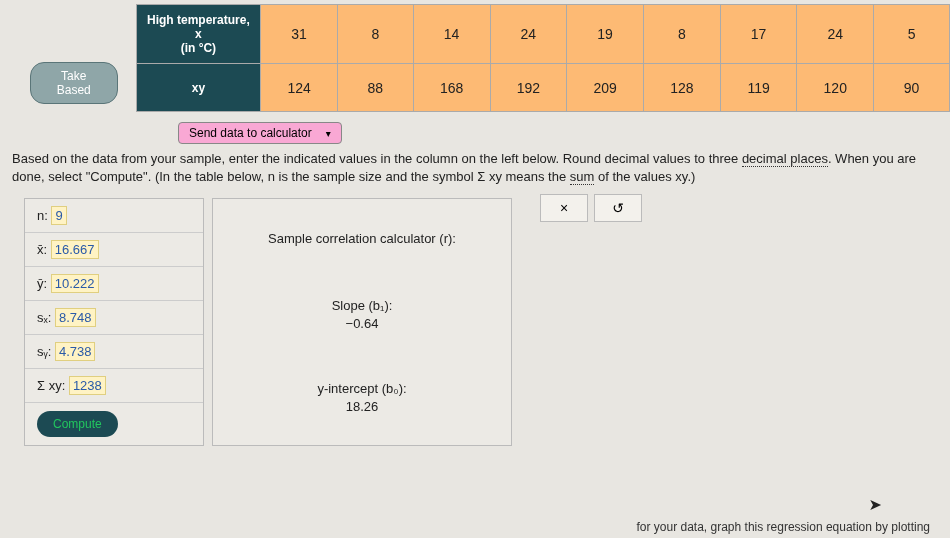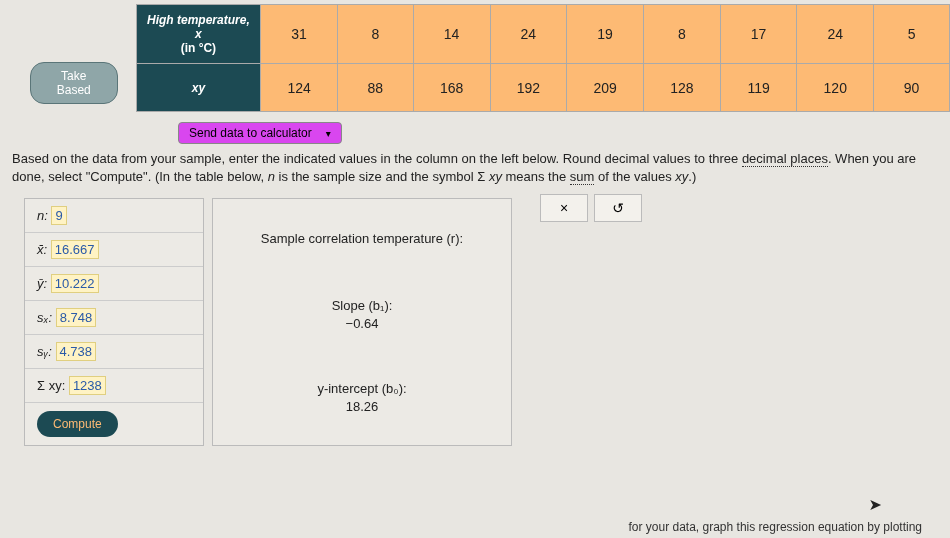--- a/index.html
+++ b/index.html
@@ -7,45 +7,45 @@
 
 .top-area { display: flex; align-items: flex-start; padding: 2px 0 0 30px; }
 .take-sample { background: #8fa6a8; border: 1px solid #5a7578; color: #fff; border-radius: 14px; padding: 6px 14px; font-size: 12px; margin-top: 60px; margin-right: 18px; cursor: pointer; }
 
 table.data { border-collapse: collapse; margin-top: 2px; }
 table.data th, table.data td { border: 1px solid #aaa; text-align: center; vertical-align: middle; }
 table.data th { background: #1c4a53; color: #fff; font-weight: bold; padding: 8px 6px; width: 130px; font-size: 12px; }
 table.data td { background: #fdba74; width: 84px; height: 48px; font-size: 14px; }
 
 .send-row { margin: 10px 0 6px 178px; }
-.send-btn { background: #d946ef; border: 1px solid #888; border-radius: 4px; padding: 3px 10px; font-size: 12px; cursor: pointer; display: inline-flex; align-items: center; gap: 14px; }
+.send-btn { background: #f9a8d4; border: 1px solid #888; border-radius: 4px; padding: 3px 10px; font-size: 12px; cursor: pointer; display: inline-flex; align-items: center; gap: 14px; }
 .chev { font-size: 10px; }
 
 .instructions { padding: 0 24px 8px 12px; line-height: 1.4; font-size: 13px; }
 .dotted { border-bottom: 1px dotted #333; }
 
 .lower { display: flex; padding: 4px 24px 0 24px; gap: 8px; position: relative; }
 
 .stats-box { border: 1px solid #bbb; background: #eceae5; width: 180px; }
 .stats-box .row { border-bottom: 1px solid #ccc; padding: 9px 12px; font-size: 13px; }
 .stats-box .row:last-child { border-bottom: none; padding: 8px 12px; }
 .hl { background: #fff3c4; border: 1px solid #e0cf80; padding: 1px 3px; color: #2a5aa8; font-weight: 500; }
-.compute { background: #1c4a53; color: #fdba74; border: none; border-radius: 14px; padding: 6px 16px; font-size: 12px; cursor: pointer; }
+.compute { background: #1c4a53; color: #22c55e; border: none; border-radius: 14px; padding: 6px 16px; font-size: 12px; cursor: pointer; }
 
 .results { border: 1px solid #bbb; background: #eceae5; width: 300px; padding: 16px 10px; text-align: center; display: flex; flex-direction: column; justify-content: space-around; gap: 18px; font-size: 13px; }
 .results .block .label { margin-bottom: 3px; }
 .results .block .val { }
 
 .toolbar { position: absolute; top: 0; left: 540px; display: flex; gap: 6px; }
 .toolbar button { width: 48px; height: 28px; background: #f3f1ec; border: 1px solid #bbb; font-size: 14px; cursor: pointer; }
 
-.footer-text { position: absolute; bottom: 4px; right: 28px; font-size: 12px; color: #333; }
+.footer-text { position: absolute; bottom: 4px; right: 20px; font-size: 12px; color: #333; }
 .cursor { position: absolute; bottom: 24px; right: 68px; font-size: 16px; }
 
-.italic { font-style: italic; }
+.italic { }
 </style>
 </head>
 <body>
 
 <div class="top-area">
   <button class="take-sample">Take Based</button>
   <table class="data">
     <tbody>
         <tr>
       <th><span class="italic">High temperature, x</span><br>(in °C)</th>
@@ -92,21 +92,21 @@
     <div class="row"><span class="italic">x̄:</span> <span class="hl">16.667</span></div>
     <div class="row"><span class="italic">ȳ:</span> <span class="hl">10.222</span></div>
     <div class="row"><span class="italic">sₓ:</span> <span class="hl">8.748</span></div>
     <div class="row"><span class="italic">sᵧ:</span> <span class="hl">4.738</span></div>
     <div class="row"><span>Σ xy:</span> <span class="hl">1238</span></div>
     <div class="row"><button class="compute">Compute</button></div>
   </div>
 
   <div class="results">
     <div class="block">
-      <div class="label">Sample correlation temperature (r):</div>
+      <div class="label">Sample correlation calculator (r):</div>
     </div>
     <div class="block">
       <div class="label">Slope (b₁):</div>
       <div class="val">−0.64</div>
     </div>
     <div class="block">
       <div class="label">y-intercept (b₀):</div>
       <div class="val">18.26</div>
     </div>
   </div>

